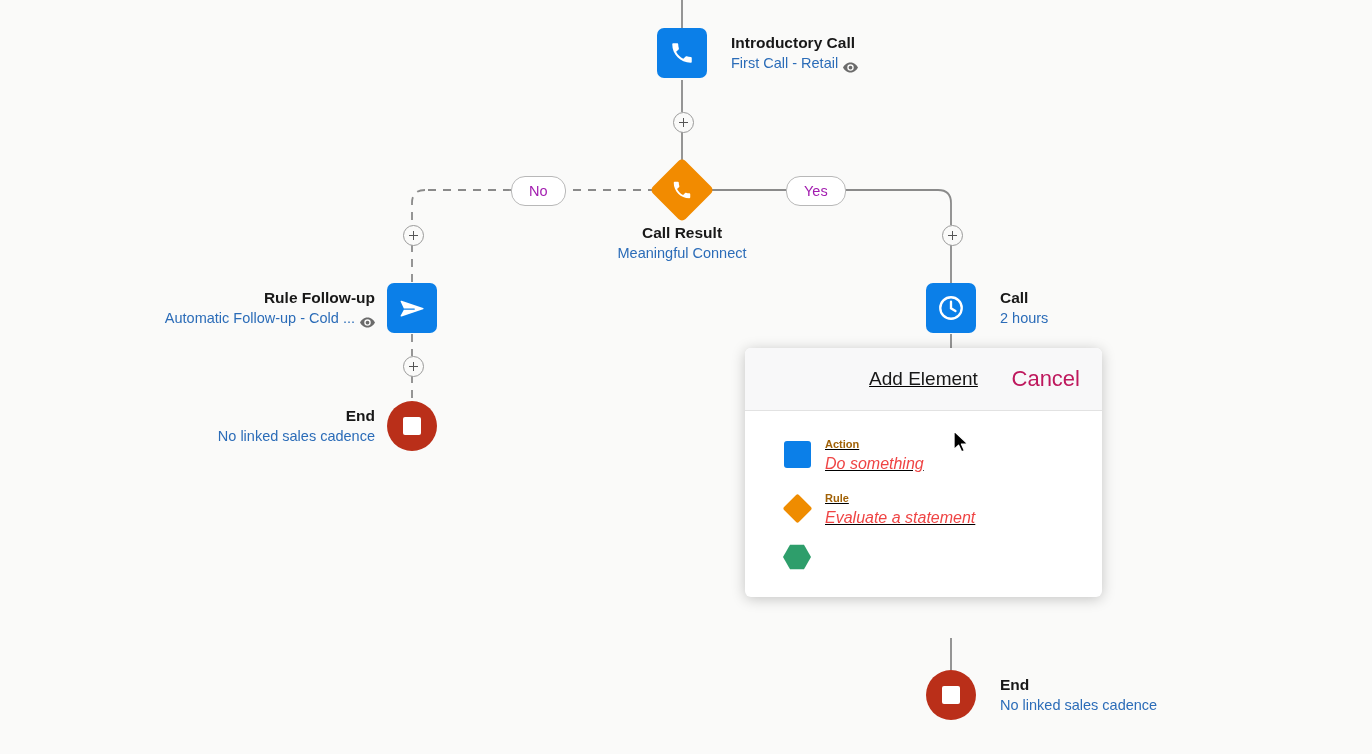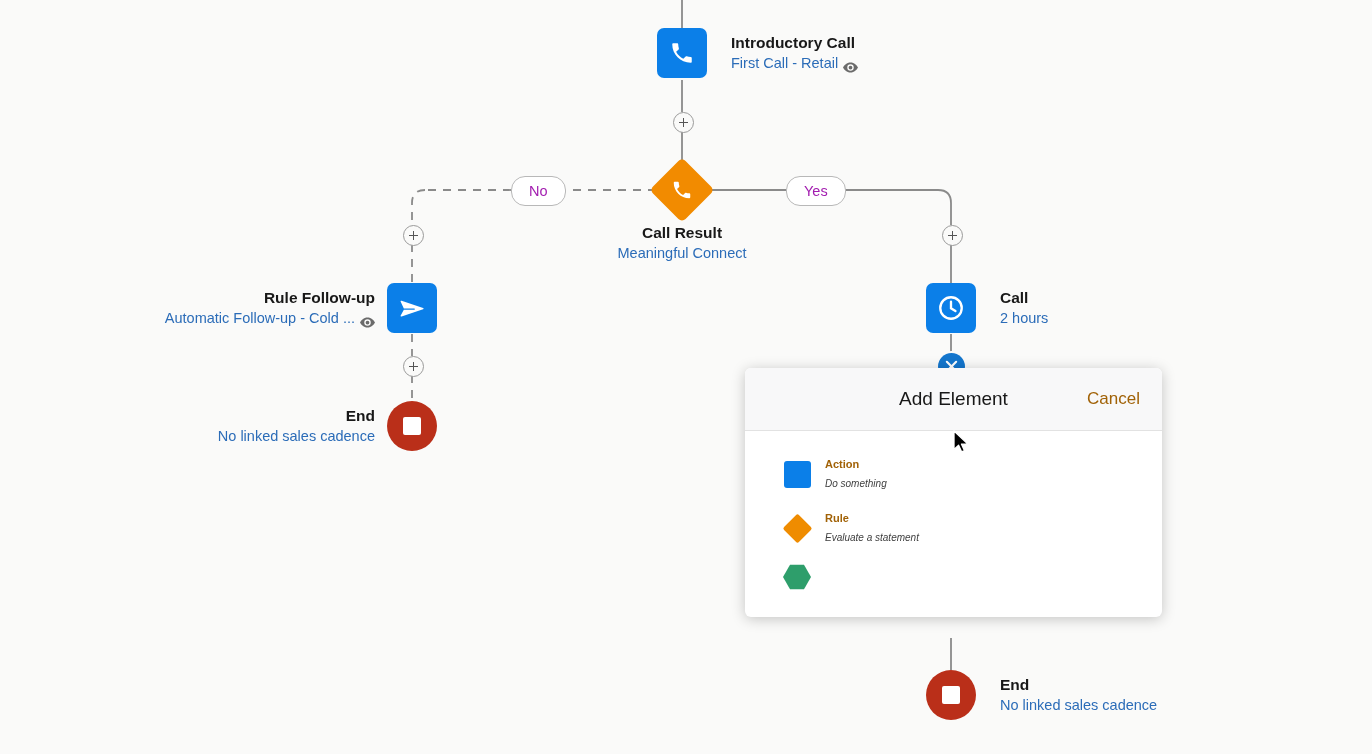--- a/index.html
+++ b/index.html
@@ -76,32 +76,32 @@
   }
   .popup-head{
     height:62px;background:#f8f8f9;border-bottom:1px solid #e2e2e2;
     display:flex;align-items:center;position:relative;
   }
   .popup-title{
     width:100%;text-align:center;font-size:19px;color:#181818;
   }
   .popup-cancel{
     position:absolute;right:22px;top:50%;transform:translateY(-50%);
-    font-size:17px;color:#a16207;cursor:pointer;
+    font-size:22px;color:#be185d;cursor:pointer;
   }
   .popup-body{padding:16px 0 18px 0;}
   .opt{display:flex;align-items:center;gap:14px;padding:8px 0 8px 38px;cursor:pointer;}
   .opt-mark{width:28px;height:28px;flex:none;display:flex;align-items:center;justify-content:center;}
   .m-square{width:27px;height:27px;background:#0b7fe8;border-radius:3px;}
   .m-diamond{width:21px;height:21px;background:#ef8c00;border-radius:2px;transform:rotate(45deg);}
   .m-hex{width:29px;height:26px;background:#2e9e6b;
     clip-path:polygon(25% 3%,75% 3%,100% 50%,75% 97%,25% 97%,0% 50%);}
   .opt-txt{line-height:19px;}
   .opt-name{font-size:11px;font-weight:bold;color:#a16207;}
-  .opt-desc{font-size:10px;font-style:italic;color:#404040;}
+  .opt-desc{font-size:16px;font-style:italic;color:#ef4444;}
 
   
   .cursor{position:absolute;width:17px;height:24px;pointer-events:none;}
 </style>
 </head>
 <body>
 
 <div id="canvas">
 
   <svg class="wires">
@@ -211,21 +211,21 @@
       <div class="n-sub">2 hours</div>
     </div>
   </div>
 
   <div class="closebtn" style="left:938px;top:353px;">
     <svg width="13" height="13" viewBox="0 0 14 14">
       <path d="M2 2 12 12M12 2 2 12" stroke="#fff" stroke-width="2.3" stroke-linecap="round"></path>
     </svg>
   </div>
 
-  <div class="popup" style="left:745px;top:368px;width:417px;">
+  <div class="popup" style="left:745px;top:348px;width:357px;text-decoration:underline;">
     <div class="popup-head">
       <div class="popup-title">Add Element</div>
       <div class="popup-cancel">Cancel</div>
     </div>
     <div class="popup-body">
 
       <div class="opt">
         <span class="opt-mark">
             <span class="m-square"></span>
           </span>

